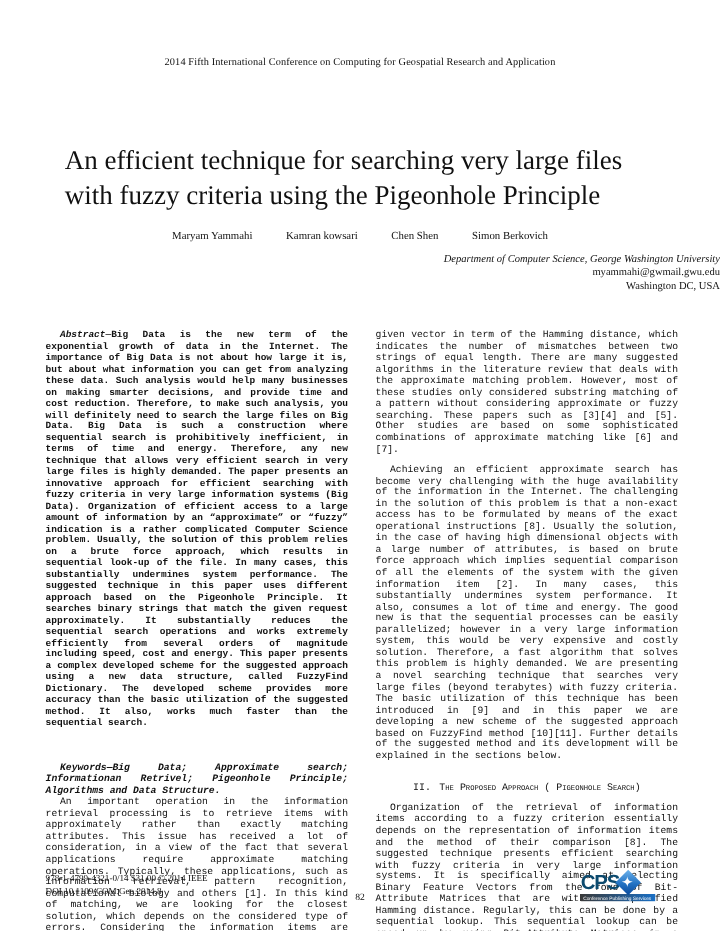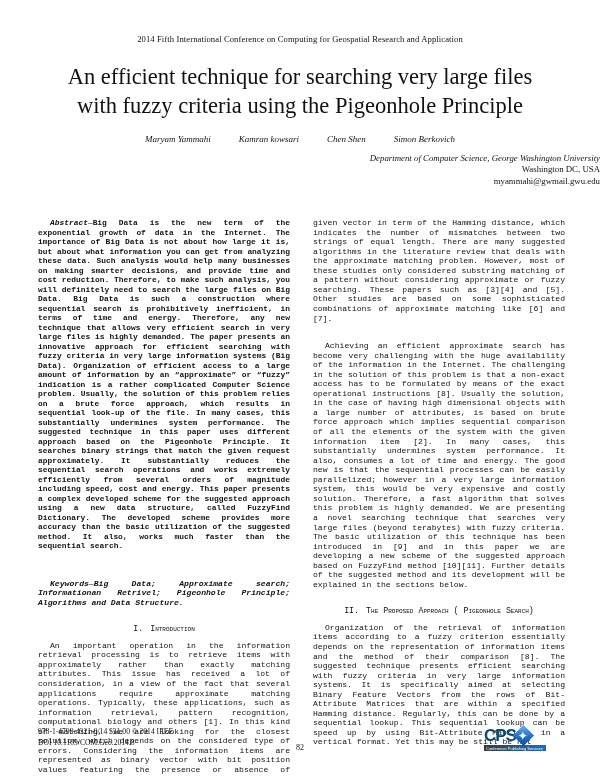--- a/index.html
+++ b/index.html
@@ -5,39 +5,38 @@
   html,body { margin:0; padding:0; }
   body {
     width:600px; height:776px;
     background:#ffffff;
     font-family:"Liberation Serif", serif;
     color:#111;
     position:relative;
     overflow:hidden;
   }
   .conf-header {
-    padding-top:34px;
+    padding-top:46px;
     text-align:center;
     font-size:8.6px;
     letter-spacing:0.1px;
   }
   .title {
     max-width:492px;
-    margin:19px auto 0;
-    text-align:center;
+    margin:64px auto 0;
+    text-align:left;
     font-size:22.5px;
     font-weight:normal;
     line-height:1.28;
   }
   .authors {
     display:flex;
     justify-content:center;
     gap:28px;
     margin-top:13px;
-    font-style:italic;
     font-size:9px;
   }
   .affiliation {
     text-align:right;
     margin-top:9px;
     font-size:8.8px;
     line-height:11.5px;
   }
   .affil-dept { font-style:italic; }
   .columns {
@@ -68,21 +67,21 @@
   .section-heading {
     text-align:center;
     margin-top:17px;
     margin-bottom:7px;
     font-size:8.3px;
     text-indent:0;
   }
   .sec-num { margin-right:7px; }
   .sec-title { font-variant:small-caps;text-align:center; }
   .para { text-indent:12px; }
-  .para + .para { margin-top:18px; }
+  .para + .para { margin-top:7px; }
   .para.no-indent { text-indent:0; }
   .footer-copyright {
     position:absolute;
     left:38px;
     bottom:28px;
     font-size:7.6px;
     line-height:11px;
     text-align:left;
   }
   .page-number {
@@ -146,32 +145,31 @@
 
 <div class="authors">
   <span>Maryam Yammahi</span>
   <span>Kamran kowsari</span>
   <span>Chen Shen</span>
   <span>Simon Berkovich</span>
 </div>
 
 <div class="affiliation">
   <div class="affil-dept">Department of Computer Science, George Washington University</div>
+  <div>myammahi@gwmail.gwu.edu</div>
   <div>Washington DC, USA</div>
-  <div>myammahi@gwmail.gwu.edu</div>
 </div>
 
 <div class="columns">
 
   <div class="col">
     <p class="abstract" style="margin:0;"><span class="abstract-label">Abstract—</span><span>Big Data is the new term of the exponential growth of data in the Internet. The importance of Big Data is not about how large it is, but about what information you can get from analyzing these data. Such analysis would help many businesses on making smarter decisions, and provide time and cost reduction. Therefore, to make such analysis, you will definitely need to search the large files on Big Data. Big Data is such a construction where sequential search is prohibitively inefficient, in terms of time and energy. Therefore, any new technique that allows very efficient search in very large files is highly demanded. The paper presents an innovative approach for efficient searching with fuzzy criteria in very large information systems (Big Data). Organization of efficient access to a large amount of information by an “approximate” or “fuzzy” indication is a rather complicated Computer Science problem. Usually, the solution of this problem relies on a brute force approach, which results in sequential look-up of the file. In many cases, this substantially undermines system performance. The suggested technique in this paper uses different approach based on the Pigeonhole Principle. It searches binary strings that match the given request approximately. It substantially reduces the sequential search operations and works extremely efficiently from several orders of magnitude including speed, cost and energy. This paper presents a complex developed scheme for the suggested approach using a new data structure, called FuzzyFind Dictionary. The developed scheme provides more accuracy than the basic utilization of the suggested method. It also, works much faster than the sequential search.</span></p>
 
     <p class="keywords" style="margin-bottom:0;"><span>Keywords—</span><span>Big Data; Approximate search; Informationan Retrivel; Pigeonhole Principle; Algorithms and Data Structure.</span></p>
 
-    <div class="section-heading"><span class="sec-num">I.</span><span class="sec-title">Introduction</span></div>
 
     <p class="para" style="margin:0;">An important operation in the information retrieval processing is to retrieve items with approximately rather than exactly matching attributes. This issue has received a lot of consideration, in a view of the fact that several applications require approximate matching operations. Typically, these applications, such as information retrieval, pattern recognition, computational biology and others [1]. In this kind of matching, we are looking for the closest solution, which depends on the considered type of errors. Considering the information items are represented as binary vector with bit position values featuring the presence or absence of corresponding attributes [2]. Then, it is important to select vectors that are close to the</p>
   </div>
 
   <div class="col">
     <p class="para no-indent" style="margin:0;">given vector in term of the Hamming distance, which indicates the number of mismatches between two strings of equal length. There are many suggested algorithms in the literature review that deals with the approximate matching problem. However, most of these studies only considered substring matching of a pattern without considering approximate or fuzzy searching. These papers such as [3][4] and [5]. Other studies are based on some sophisticated combinations of approximate matching like [6] and [7].</p>
 
     <p class="para">Achieving an efficient approximate search has become very challenging with the huge availability of the information in the Internet. The challenging in the solution of this problem is that a non-exact access has to be formulated by means of the exact operational instructions [8]. Usually the solution, in the case of having high dimensional objects with a large number of attributes, is based on brute force approach which implies sequential comparison of all the elements of the system with the given information item [2]. In many cases, this substantially undermines system performance. It also, consumes a lot of time and energy.  The good new is that the sequential processes can be easily parallelized; however in a very large information system, this would be very expensive and costly solution. Therefore, a fast algorithm that solves this problem is highly demanded. We are presenting a novel searching technique that searches very large files (beyond terabytes) with fuzzy criteria. The basic utilization of this technique has been introduced in [9] and in this paper we are developing a new scheme of the suggested approach based on FuzzyFind method [10][11]. Further details of the suggested method and its development will be explained in the sections below.</p>
 
     <div class="section-heading"><span class="sec-num">II.</span><span class="sec-title">The Proposed Approach ( Pigeonhole Search)</span></div>

